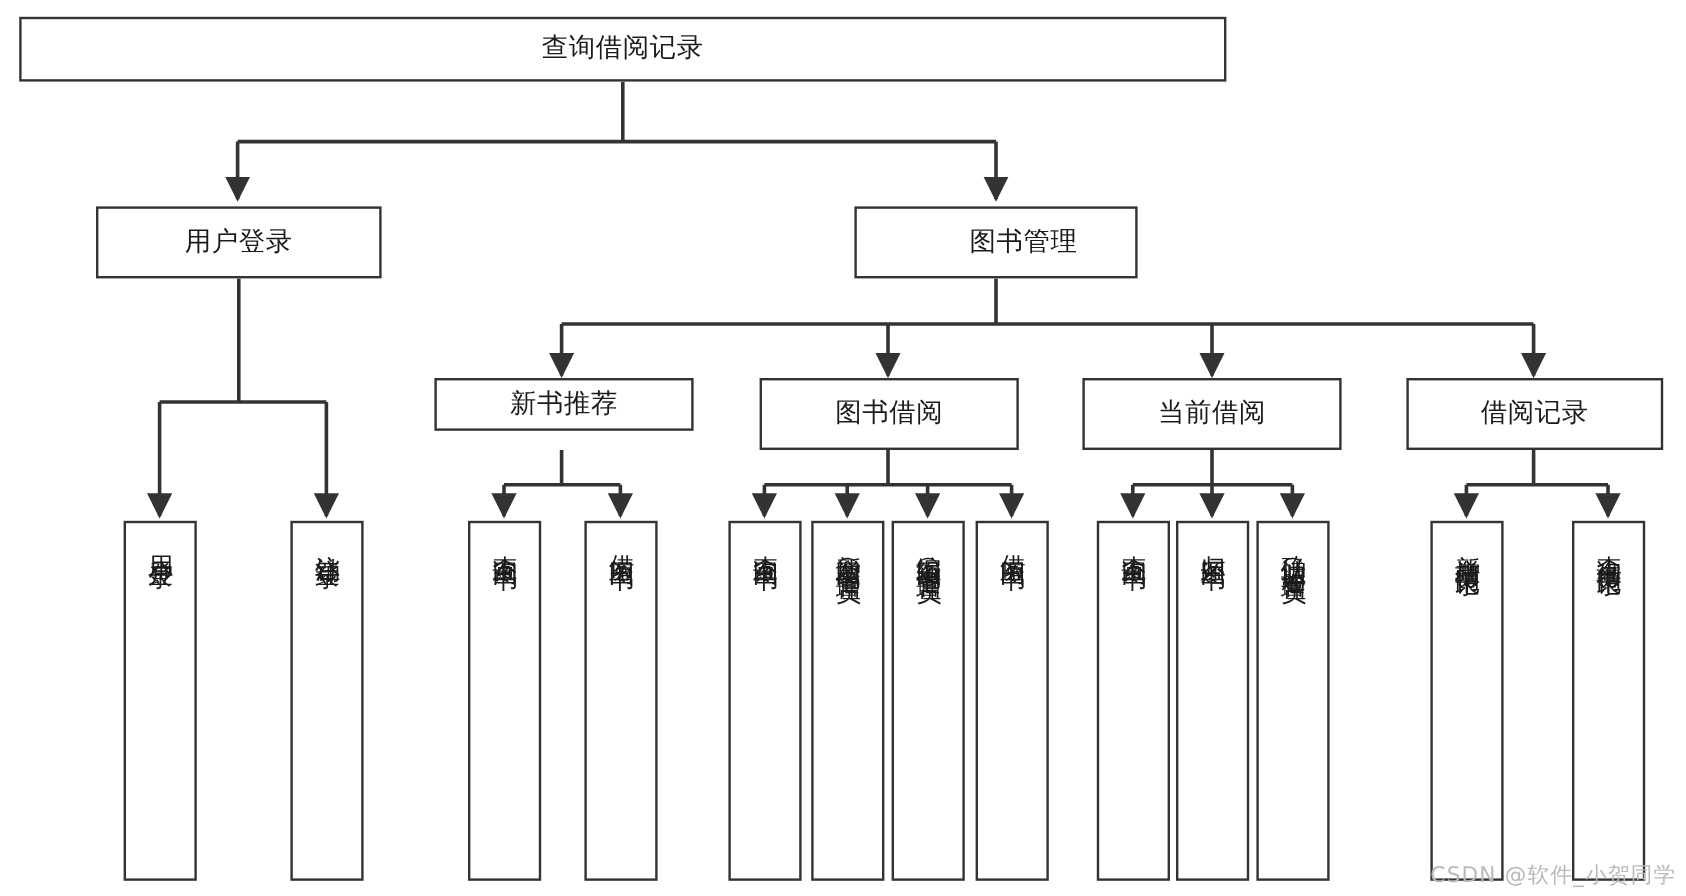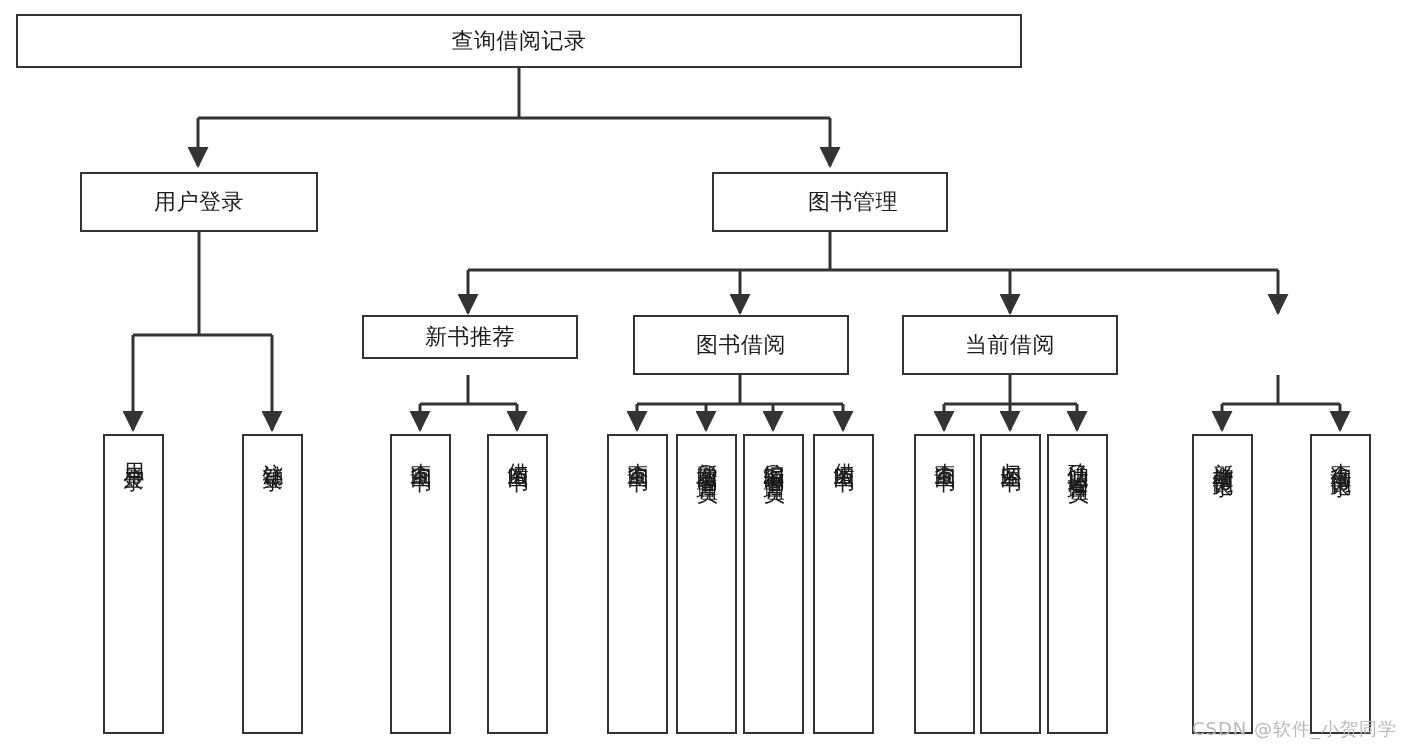--- a/index.html
+++ b/index.html
@@ -131,20 +131,23 @@
 
   <div class="node" style="left:362px; top:315px; width:216px; height:44px;">
     <span class="label">新书推荐</span>
   </div>
   <div class="node" style="left:633px; top:315px; width:216px; height:60px;">
     <span class="label">图书借阅</span>
   </div>
   <div class="node" style="left:902px; top:315px; width:216px; height:60px;">
     <span class="label">当前借阅</span>
   </div>
+  <div class="node" style="left:1172px; top:315px; width:214px; height:60px;">
+    <span class="label">借阅记录</span>
+  </div>
 
   <div class="node leaf" style="left:103px; top:434px; width:61px; height:300px;">
     <span class="label">用户登录</span>
   </div>
   <div class="node leaf" style="left:242px; top:434px; width:61px; height:300px;">
     <span class="label">注销登录</span>
   </div>
 
   <div class="node leaf" style="left:390px; top:434px; width:61px; height:300px;">
     <span class="label">查询图书</span>

